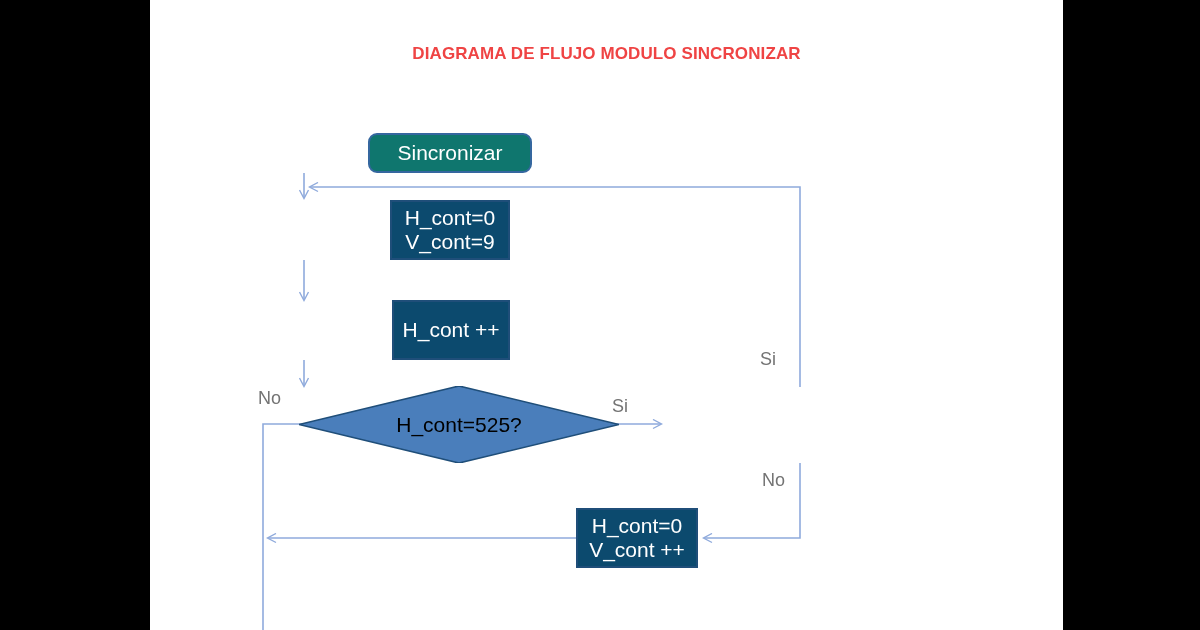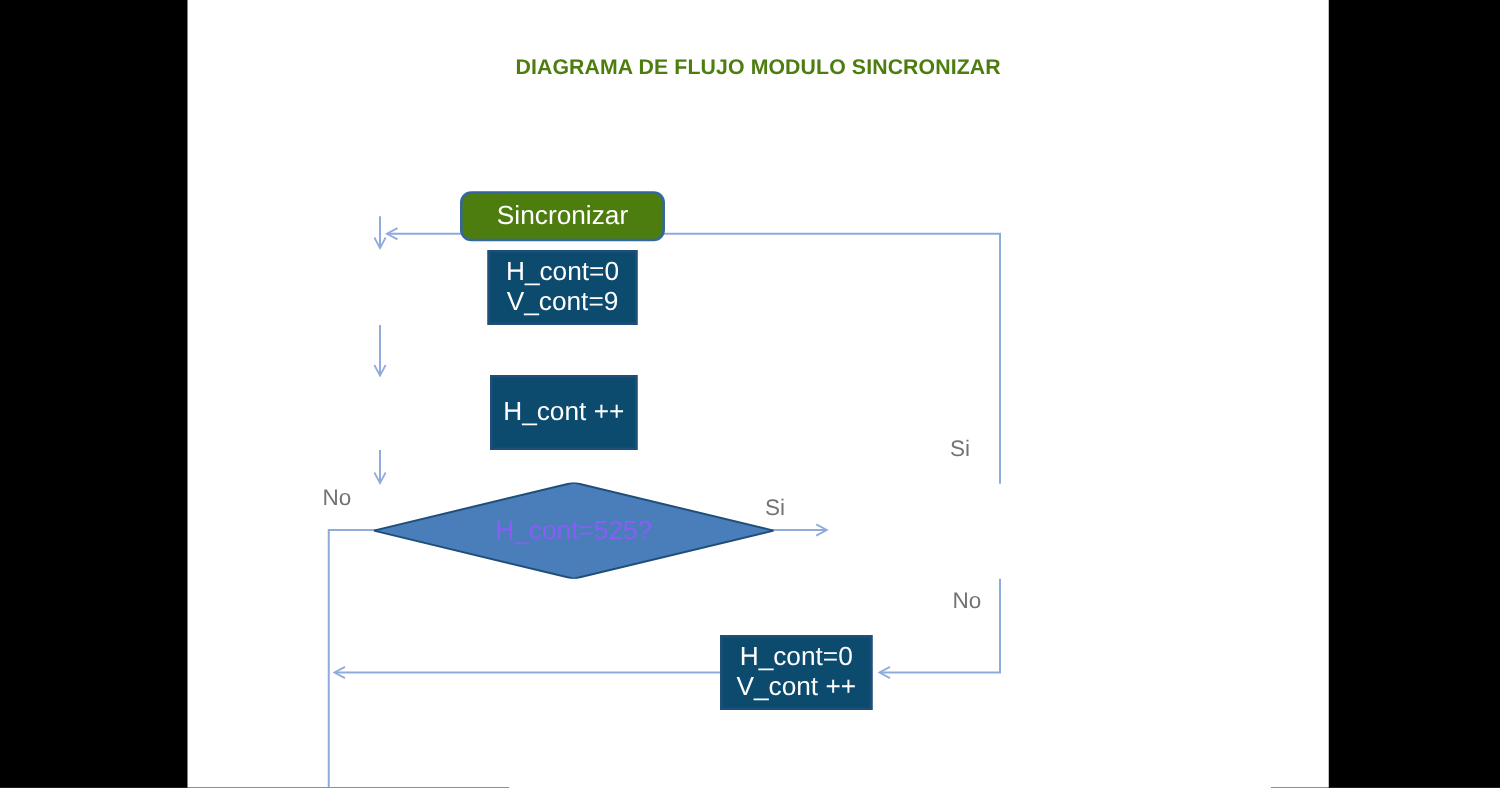--- a/index.html
+++ b/index.html
@@ -29,42 +29,41 @@
     overflow: hidden;
   }
   #diagram-title {
     position: absolute;
     left: 0px;
     top: 44px;
     width: 913px;
     text-align: center;
     font-size: 17px;
     font-weight: bold;
-    color: #4d7c0f;
+    color: #ef4444;
     letter-spacing: 0.1px;
     white-space: nowrap;
   }
   
   .node {
     position: absolute;
     box-sizing: border-box;
     color: #ffffff;
     display: flex;
     align-items: center;
     justify-content: center;
     text-align: center;
     line-height: 1.12;
     font-size: 21px;
     z-index: 3;
   }
   .node-terminator {
-    background: #4d7c0f;
+    background: #0f766e;
     border: 2px solid #35679f;
     border-radius: 9px;
-    margin-top: 20px;
   }
   .node-process {
     background: #0c4a6e;
     border: 2px solid #1f4e79;
     justify-content: center;
   }
   .diamond-wrap {
     position: absolute;
     z-index: 3;
   }
@@ -76,21 +75,21 @@
   }
   .diamond-label {
     position: absolute;
     left: 0;
     top: 0;
     width: 100%;
     height: 100%;
     display: flex;
     align-items: center;
     justify-content: center;
-    color: #8b5cf6;
+    color: #000000;
     font-size: 21px;
     pointer-events: none;
   }
   
   #connectors {
     position: absolute;
     left: 0;
     top: 0;
     width: 913px;
     height: 630px;

